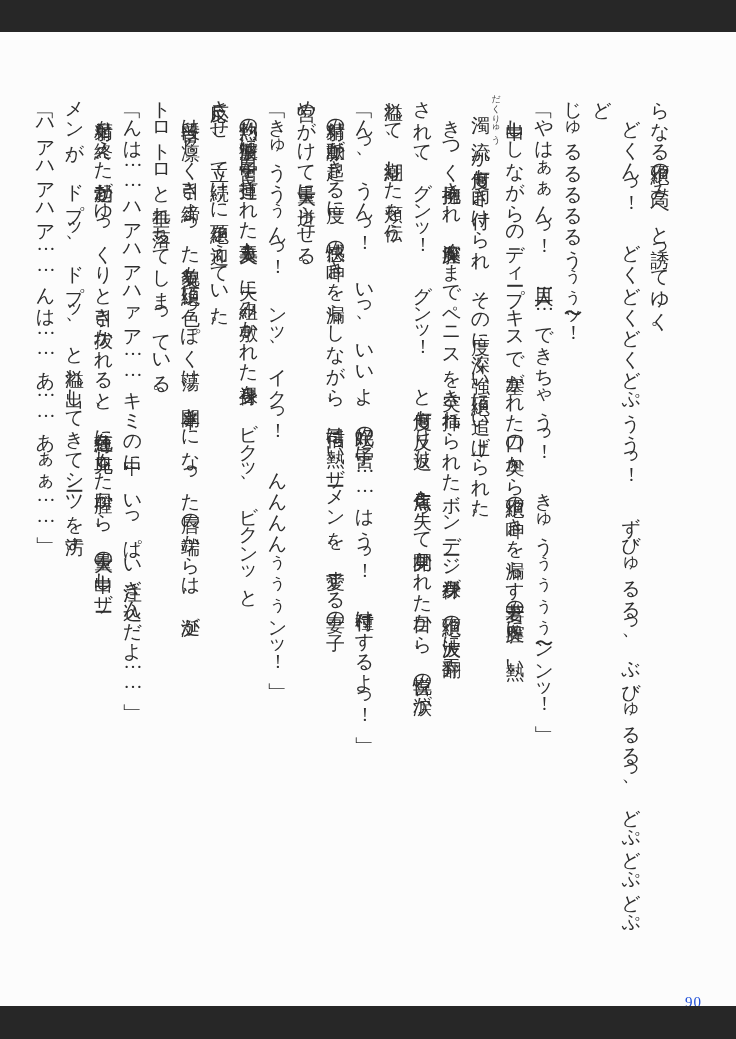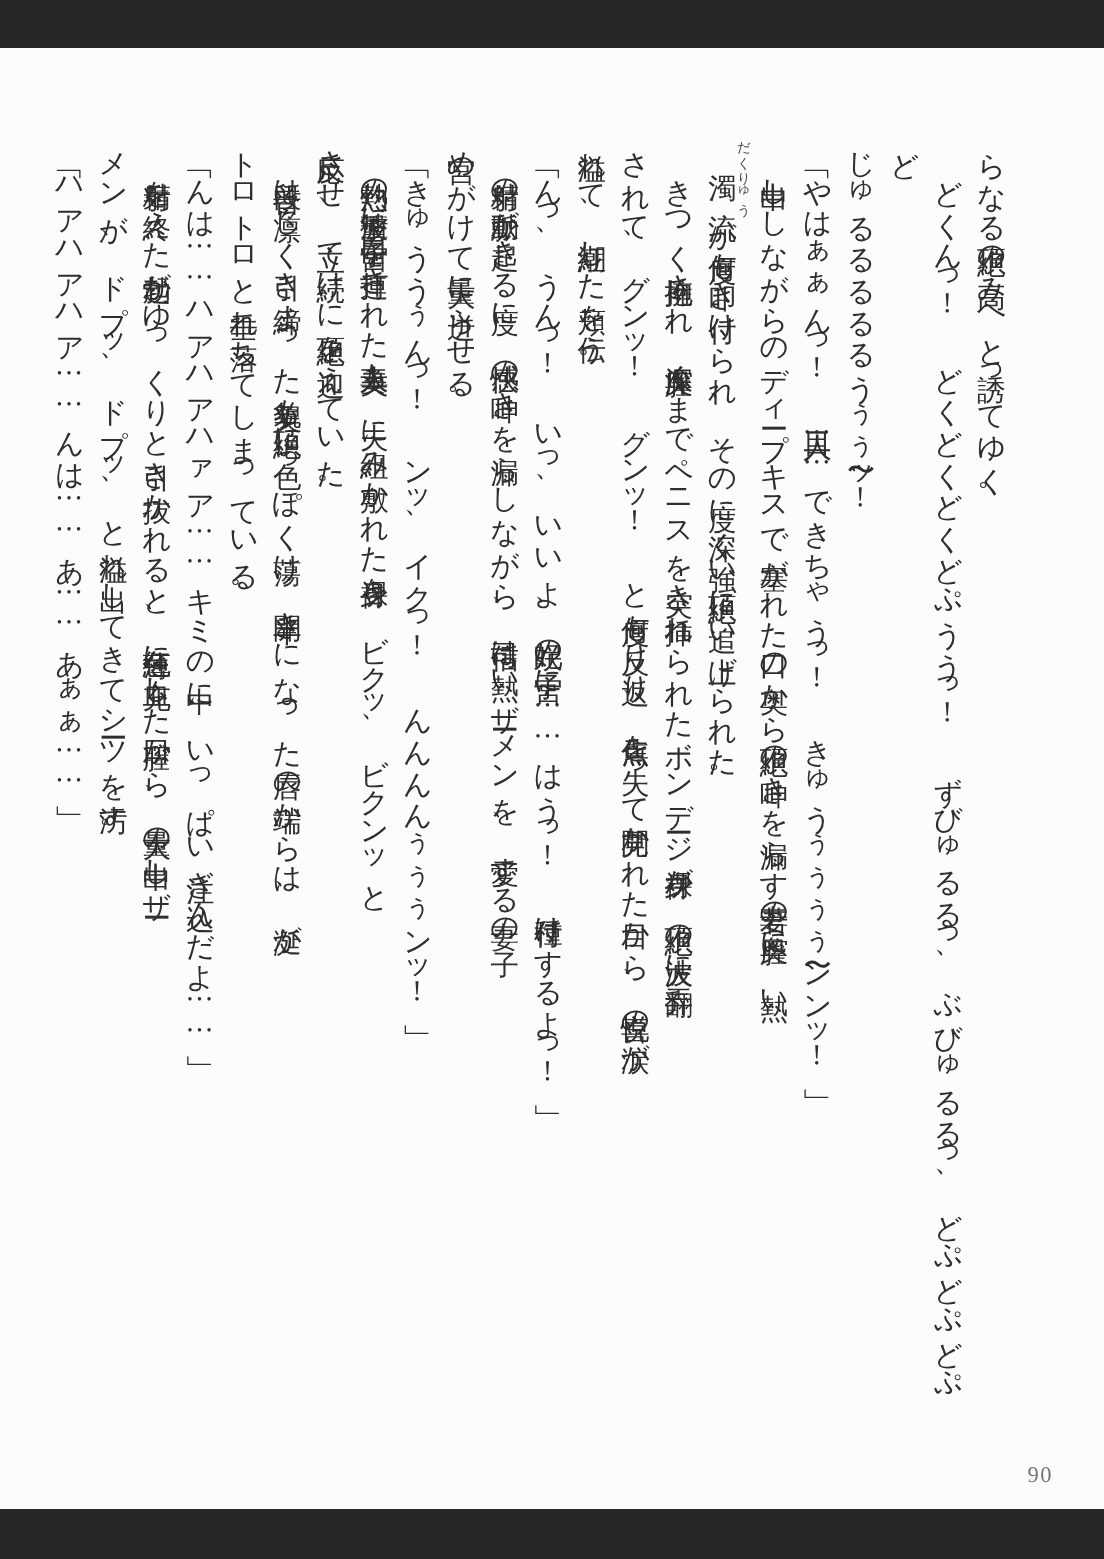--- a/index.html
+++ b/index.html
@@ -24,22 +24,22 @@
     line-height:29px;
     color:#2e2e2e;
     letter-spacing:-0.5px;
   }
   .column{margin:0;padding:0;}
   .column.indent{text-indent:1em;}
   ruby{ruby-position:over;}
   rt{font-size:9px;letter-spacing:0;color:#444;}
   .page-number{
     position:absolute;
-    right:34px;bottom:46px;
-    font-size:15px;color:#737373;
+    right:34px;bottom:28px;
+    font-size:15px;color:#1d4ed8;
     letter-spacing:1px;
   }
 </style>
 </head>
 <body>
 
 <div class="screen">
   <div class="letterbox top"></div>
 
   <div class="text-block">

